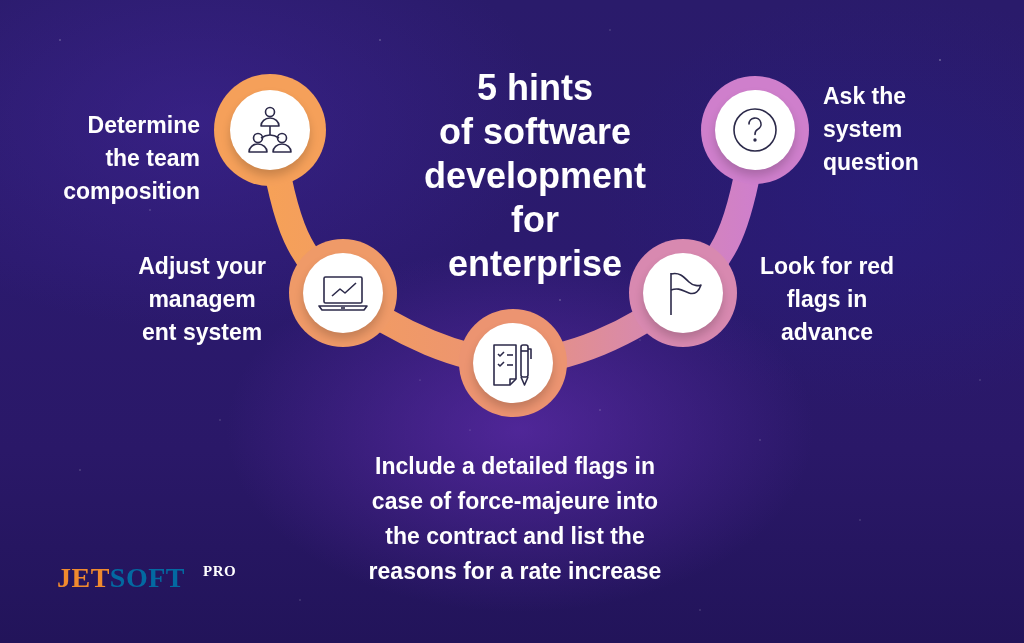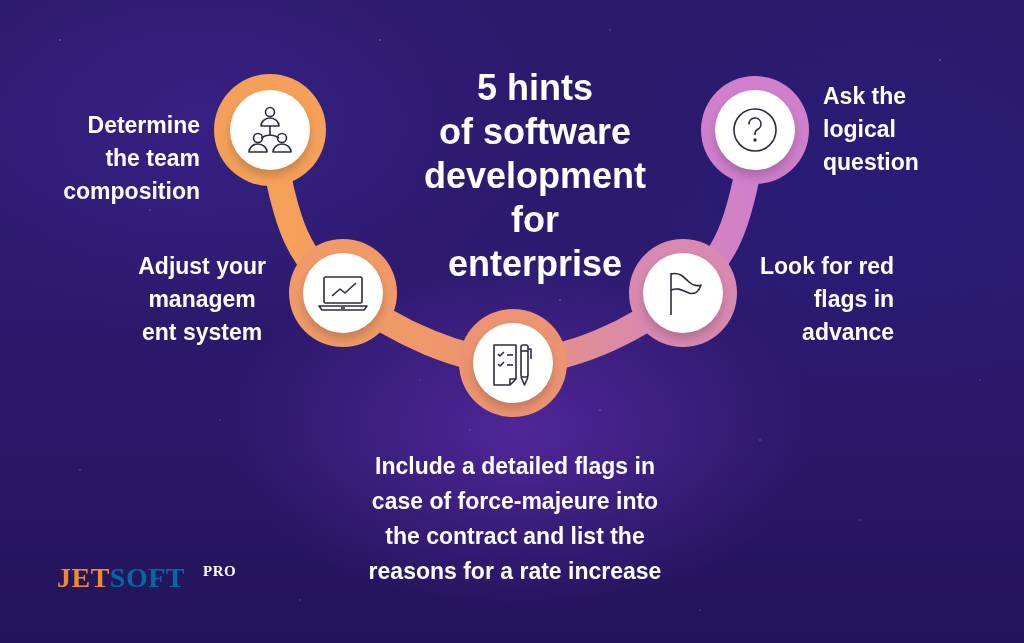--- a/index.html
+++ b/index.html
@@ -149,24 +149,24 @@
 <div class="label" style="right:824px;top:75px;text-align:right;margin-top:34px;">Determine
 the team
 composition</div>
 <div class="label" style="right:758px;top:250px;text-align:center;">Adjust your
 managem
 ent system</div>
 <div class="label" style="left:340px;top:449px;width:350px;text-align:center;line-height:35px;">Include a detailed flags in
 case of force-majeure into
 the contract and list the
 reasons for a rate increase</div>
-<div class="label" style="left:760px;top:250px;text-align:right;">Look for red
+<div class="label" style="left:760px;top:250px;text-align:center;">Look for red
 flags in
 advance</div>
 <div class="label" style="left:823px;top:80px;text-align:left;">Ask the
-logical
+system
 question</div>
 
 <div class="logo">
   <span class="jet">JET</span>
   <span class="soft">SOFT</span>
   <span class="pro">PRO</span>
 </div>
 
 </body></html>

